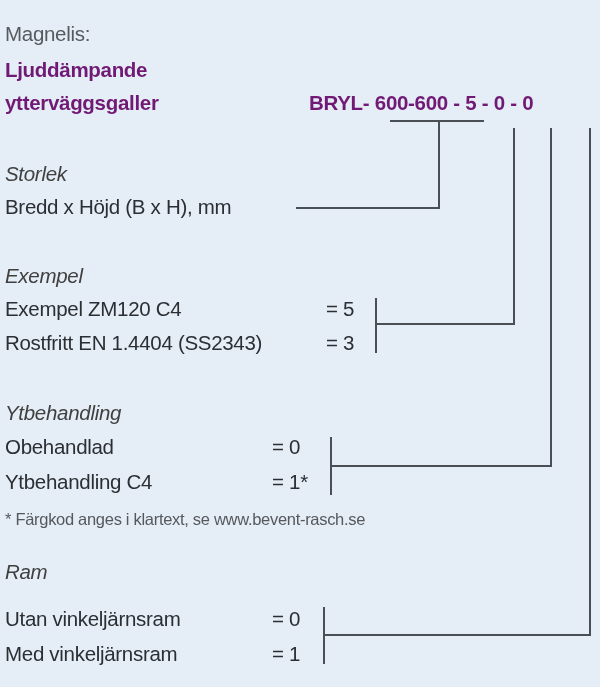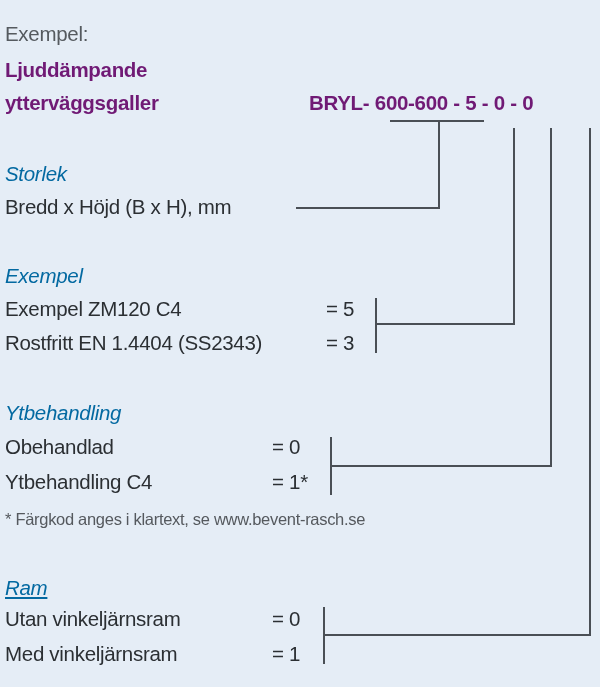--- a/index.html
+++ b/index.html
@@ -3,28 +3,28 @@
 <meta charset="utf-8">
 <style>
   html, body { margin:0; padding:0; }
   body {
     width:600px; height:687px; background:#e5edf6; position:relative; overflow:hidden;
     font-family:"Liberation Sans", sans-serif; color:#2b2f33;
   }
   .t { position:absolute; white-space:nowrap; font-size:20.5px; line-height:24px; letter-spacing:-0.3px; }
   .intro { color:#555a5f; }
   .bold { font-weight:bold; color:#701a75; }
-  .it { font-style:italic; color:#0369a1; }
+  .it { font-style:italic; color:#404040; }
   .foot { color:#55595e; font-size:16.5px; }
   .ln { position:absolute; background:#4a4f55; }
 </style>
 </head>
 <body>
 
-<div class="t intro" style="left:5px;top:22px;">Exempel:</div>
+<div class="t intro" style="left:5px;top:22px;">Magnelis:</div>
 <div class="t bold" style="left:5px;top:58px;">Ljuddämpande</div>
 <div class="t bold" style="left:5px;top:91px;">ytterväggsgaller</div>
 
 <div class="t bold" style="left:309px;top:91px;">
   <span>BRYL-</span>
   <span>600-600</span>
   <span>-</span>
   <span>5</span>
   <span>-</span>
   <span>0</span>
@@ -41,21 +41,21 @@
 <div class="t" style="left:5px;top:331px;text-align:right;">Rostfritt EN 1.4404 (SS2343)</div>
 <div class="t" style="left:326px;top:331px;">= 3</div>
 
 <div class="t it" style="left:5px;top:401px;">Ytbehandling</div>
 <div class="t" style="left:5px;top:435px;">Obehandlad</div>
 <div class="t" style="left:272px;top:435px;">= 0</div>
 <div class="t" style="left:5px;top:470px;">Ytbehandling C4</div>
 <div class="t" style="left:272px;top:470px;">= 1*</div>
 <div class="t foot" style="left:5px;top:507px;">* Färgkod anges i klartext, se www.bevent-rasch.se</div>
 
-<div class="t it" style="left:5px;top:576px;text-decoration:underline;">Ram</div>
+<div class="t it" style="left:5px;top:560px;">Ram</div>
 <div class="t" style="left:5px;top:607px;">Utan vinkeljärnsram</div>
 <div class="t" style="left:272px;top:607px;">= 0</div>
 <div class="t" style="left:5px;top:642px;">Med vinkeljärnsram</div>
 <div class="t" style="left:272px;top:642px;">= 1</div>
 
 <div class="ln" style="left:390px;top:120px;width:94px;height:2px;"></div>
 <div class="ln" style="left:438px;top:120px;width:2px;height:89px;"></div>
 <div class="ln" style="left:296px;top:207px;width:144px;height:2px;"></div>
 
 <div class="ln" style="left:513px;top:128px;width:2px;height:197px;"></div>

